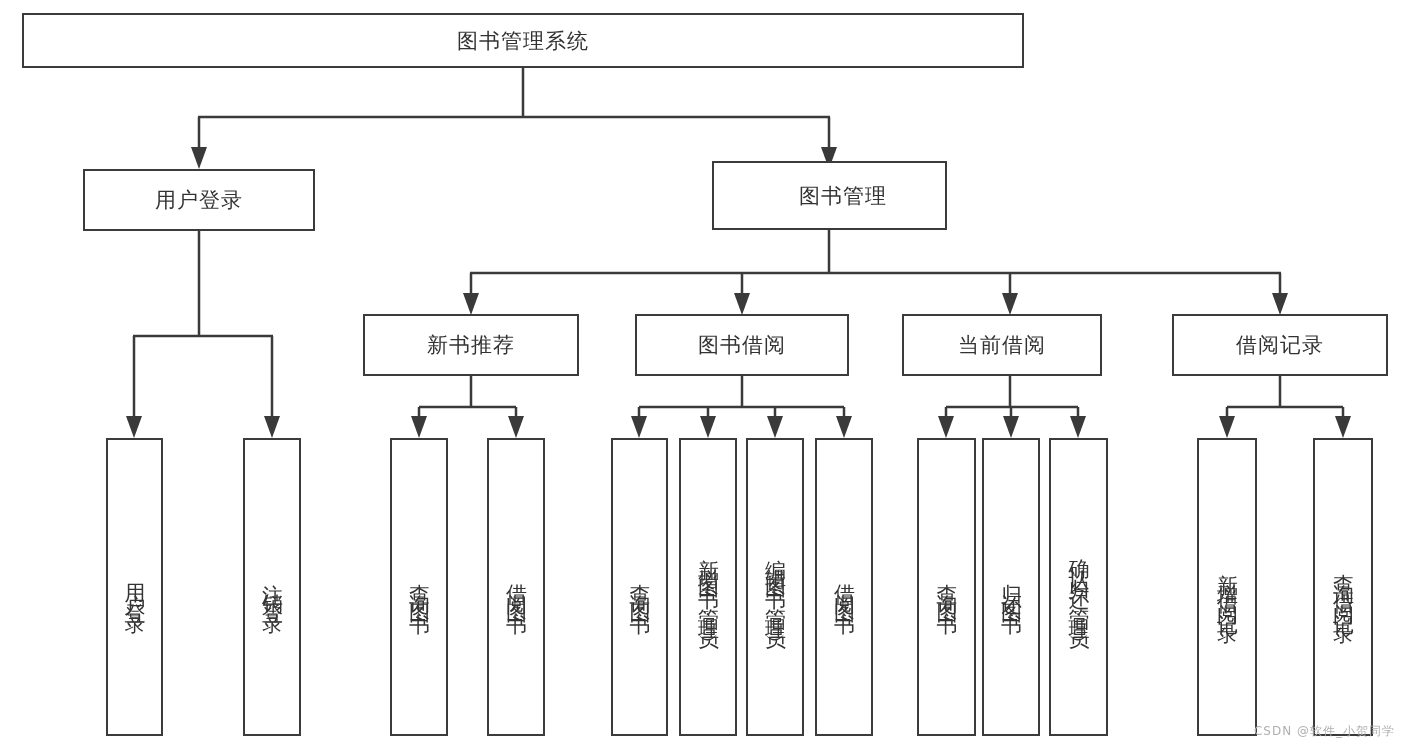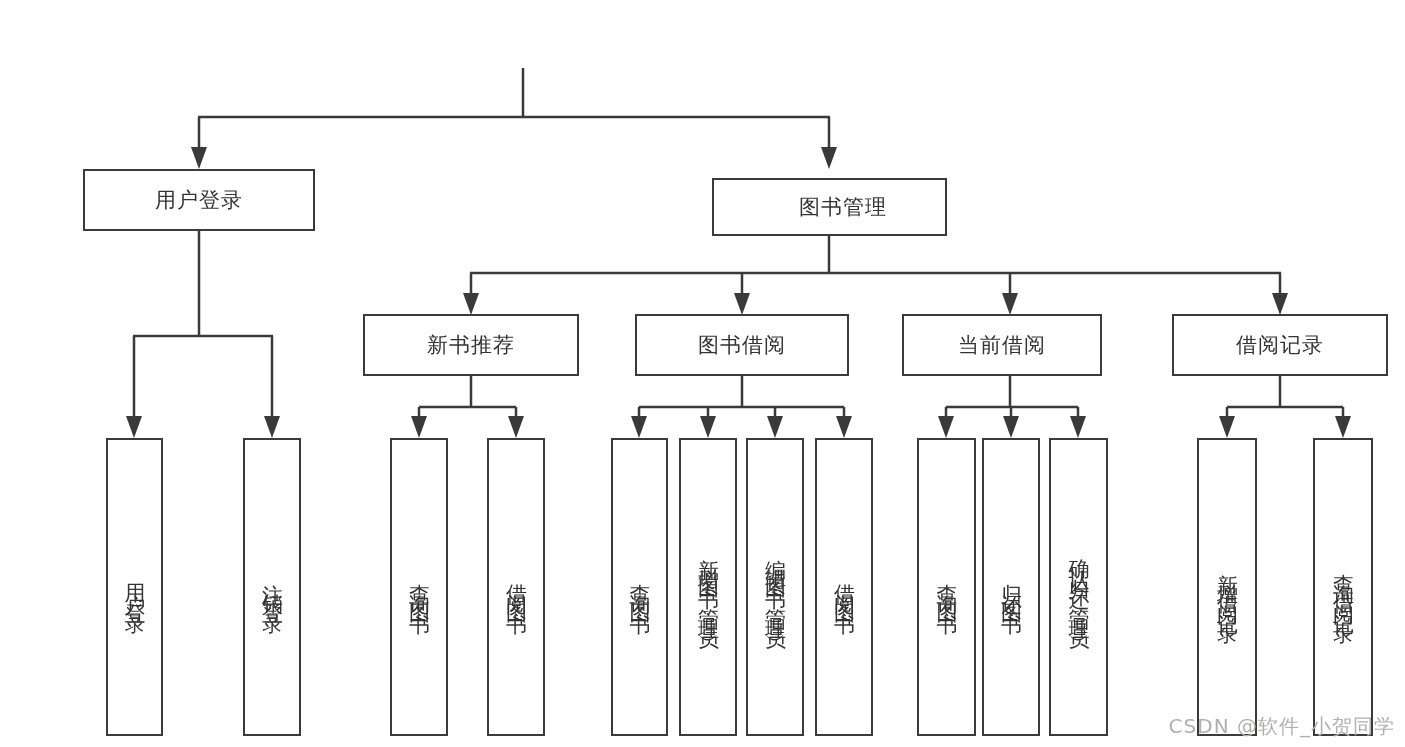--- a/index.html
+++ b/index.html
@@ -42,21 +42,21 @@
     text-orientation: mixed;
     font-size: 21px;
     letter-spacing: 10px;
     line-height: 1;
     white-space: nowrap;
   }
   .watermark {
     position: absolute;
     right: 10px;
     bottom: 7px;
-    font-size: 20px;
+    font-size: 12px;
     color: #b1b0af;
     letter-spacing: 1px;
     white-space: nowrap;
   }
 </style>
 </head>
 <body>
 
 <div id="stage">
 
@@ -86,25 +86,28 @@
       <polygon points="767,416 783,416 775,438"></polygon>
       <polygon points="836,416 852,416 844,438"></polygon>
       <polygon points="938,416 954,416 946,438"></polygon>
       <polygon points="1003,416 1019,416 1011,438"></polygon>
       <polygon points="1070,416 1086,416 1078,438"></polygon>
       <polygon points="1219,416 1235,416 1227,438"></polygon>
       <polygon points="1335,416 1351,416 1343,438"></polygon>
     </g>
   </svg>
 
+  <div class="node hbox" style="left:22px; top:13px; width:1002px; height:55px;">
+    <span>图书管理系统</span>
+  </div>
 
   <div class="node hbox" style="left:83px; top:169px; width:232px; height:62px;">
     <span>用户登录</span>
   </div>
-  <div class="node hbox" style="left:712px; top:178px; width:235px; height:58px;padding-left:27px;">
+  <div class="node hbox" style="left:712px; top:161px; width:235px; height:69px;padding-left:27px;">
     <span>图书管理</span>
   </div>
 
   <div class="node hbox" style="left:635px; top:314px; width:214px; height:62px;">
     <span>图书借阅</span>
   </div>
   <div class="node hbox" style="left:363px; top:314px; width:216px; height:62px;">
     <span>新书推荐</span>
   </div>
   <div class="node hbox" style="left:902px; top:314px; width:200px; height:62px;">

